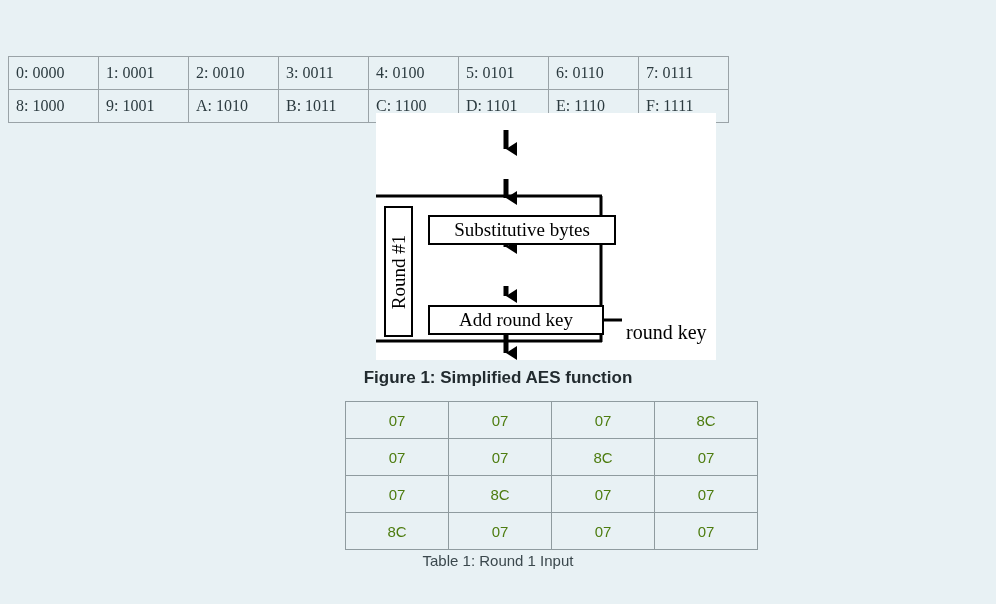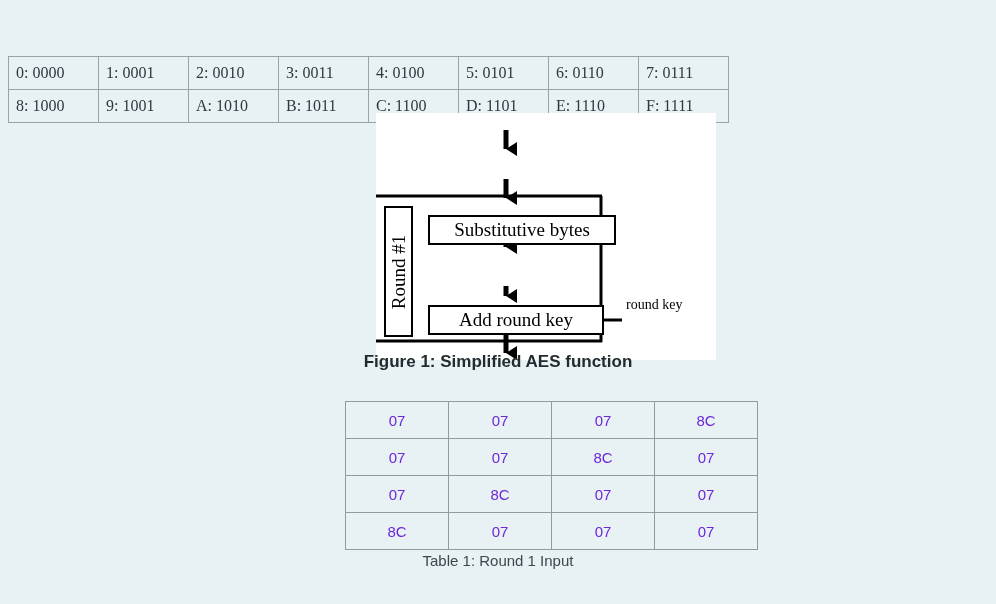--- a/index.html
+++ b/index.html
@@ -64,22 +64,22 @@
   }
   .lbl-plaintext {
     left: 0;
     top: 47px;
     width: 340px;
     text-align: center;
     font-size: 19px;
   }
   .lbl-roundkey {
     left: 250px;
-    top: 184px;
-    font-size: 14px;
+    top: 208px;
+    font-size: 20px;
   }
   .proc-box {
     position: absolute;
     border: 2px solid #000;
     background: #fff;
     font-family: "Liberation Serif", serif;
     font-size: 19px;
     color: #000;
     text-align: center;
     box-sizing: border-box;
@@ -112,21 +112,21 @@
     font-family: "Liberation Serif", serif;
     font-size: 19px;
     color: #000;
     white-space: nowrap;
   }
 
   
   .fig-caption {
     position: absolute;
     left: 0;
-    top: 352px;
+    top: 368px;
     width: 996px;
     text-align: center;
     font-family: "Liberation Sans", sans-serif;
     font-weight: bold;
     font-size: 17px;
     color: #222b2f;
   }
 
   
   .matrix-table {
@@ -138,21 +138,21 @@
     table-layout: fixed;
   }
   .matrix-table td {
     border: 1px solid #8f9b9f;
     width: 100px;
     height: 34px;
     text-align: center;
     vertical-align: middle;
     font-family: "Liberation Sans", sans-serif;
     font-size: 15px;
-    color: #6d28d9;
+    color: #4d7c0f;
     background: #e8f1f4;
   }
 
   .tbl-caption {
     position: absolute;
     left: 0;
     top: 552px;
     width: 996px;
     text-align: center;
     font-family: "Liberation Sans", sans-serif;

